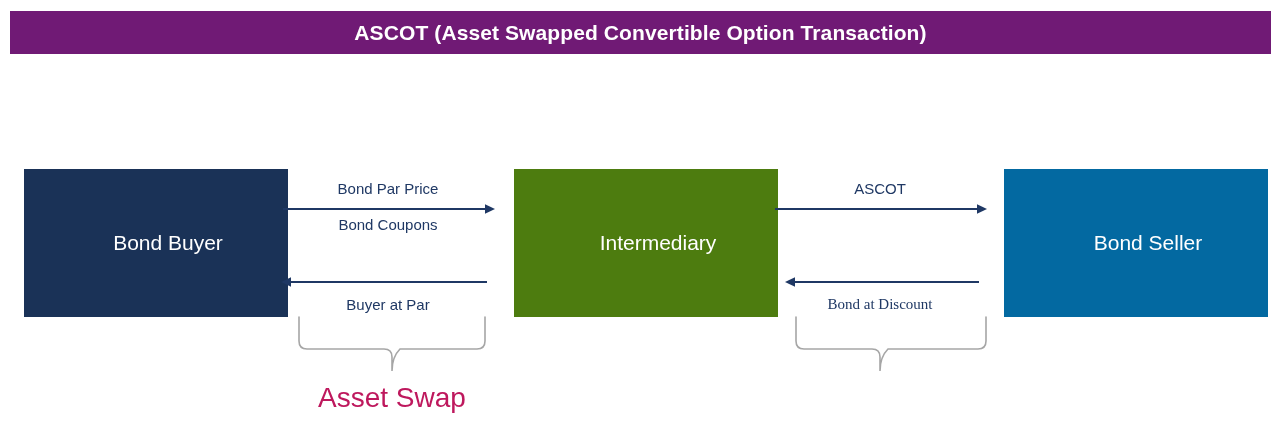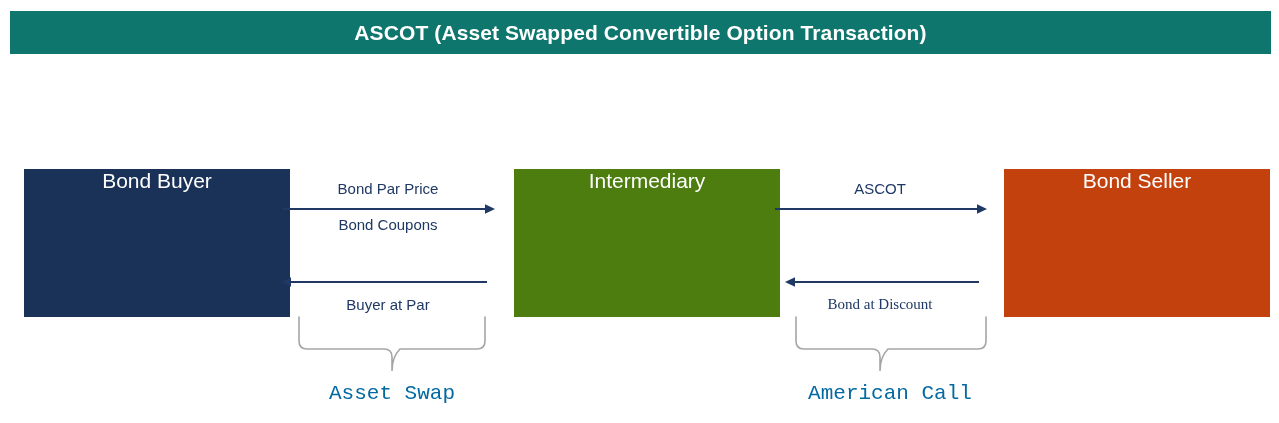--- a/index.html
+++ b/index.html
@@ -18,54 +18,55 @@
     overflow: hidden;
   }
 
   
   .header-bar {
     position: absolute;
     left: 10px;
     top: 11px;
     width: 1261px;
     height: 43px;
-    background: #0f766e;
+    background: #701a75;
     display: flex;
     align-items: center;
     justify-content: center;
   }
   .header-title {
     color: #ffffff;
     font-size: 21px;
     font-weight: bold;
     letter-spacing: 0.1px;
     font-family: "Liberation Sans", sans-serif;
     white-space: nowrap;
   }
 
   
   .entity-box {
     position: absolute;
     top: 169px;
-    width: 266px;
+    width: 240px;
     height: 148px;
     display: flex;
-    align-items: flex-start;
+    align-items: center;
     justify-content: center;
+    padding-left: 24px;
   }
   .entity-label {
     color: #ffffff;
     font-size: 21px;
     font-weight: normal;
     font-family: "Liberation Sans", sans-serif;
     white-space: nowrap;
   }
   #box-buyer        { left: 24px;   background: #1a3257; }
   #box-intermediary { left: 514px;  background: #4d7c0f; }
-  #box-seller       { left: 1004px; background: #c2410c; }
+  #box-seller       { left: 1004px; background: #0369a1; }
 
   
   .flow-group {
     position: absolute;
   }
   .flow-label {
     position: absolute;
     color: #1f3864;
     font-size: 15px;
     font-family: "Liberation Sans", sans-serif;
@@ -99,23 +100,23 @@
   
   .brace-svg {
     position: absolute;
     overflow: visible;
   }
   #brace-left  { left: 296px; top: 315px; }
   #brace-right { left: 793px; top: 315px; }
 
   .brace-caption {
     position: absolute;
-    color: #0369a1;
-    font-size: 21px;
-    font-family: Liberation Mono, monospace;
+    color: #be185d;
+    font-size: 28px;
+    font-family: Liberation Sans, sans-serif;
     white-space: nowrap;
     text-align: center;
   }
   #caption-asset-swap    { left: 292px; top: 382px; width: 200px; }
   #caption-american-call { left: 790px; top: 382px; width: 200px; }
 </style>
 </head>
 <body>
 
 <div id="canvas">
@@ -194,15 +195,14 @@
              Q 87 34 87 42
              L 87 56
              Q 87 42 95 34
              L 185 34
              Q 193 34 193 26
              L 193 2" fill="none" stroke="#a6a6a6" stroke-width="1.6" stroke-linecap="round"></path>
   </svg>
 
   <span class="brace-caption" id="caption-asset-swap">Asset Swap</span>
 
-  <span class="brace-caption" id="caption-american-call">American Call</span>
 
 </div>
 
 </body></html>

